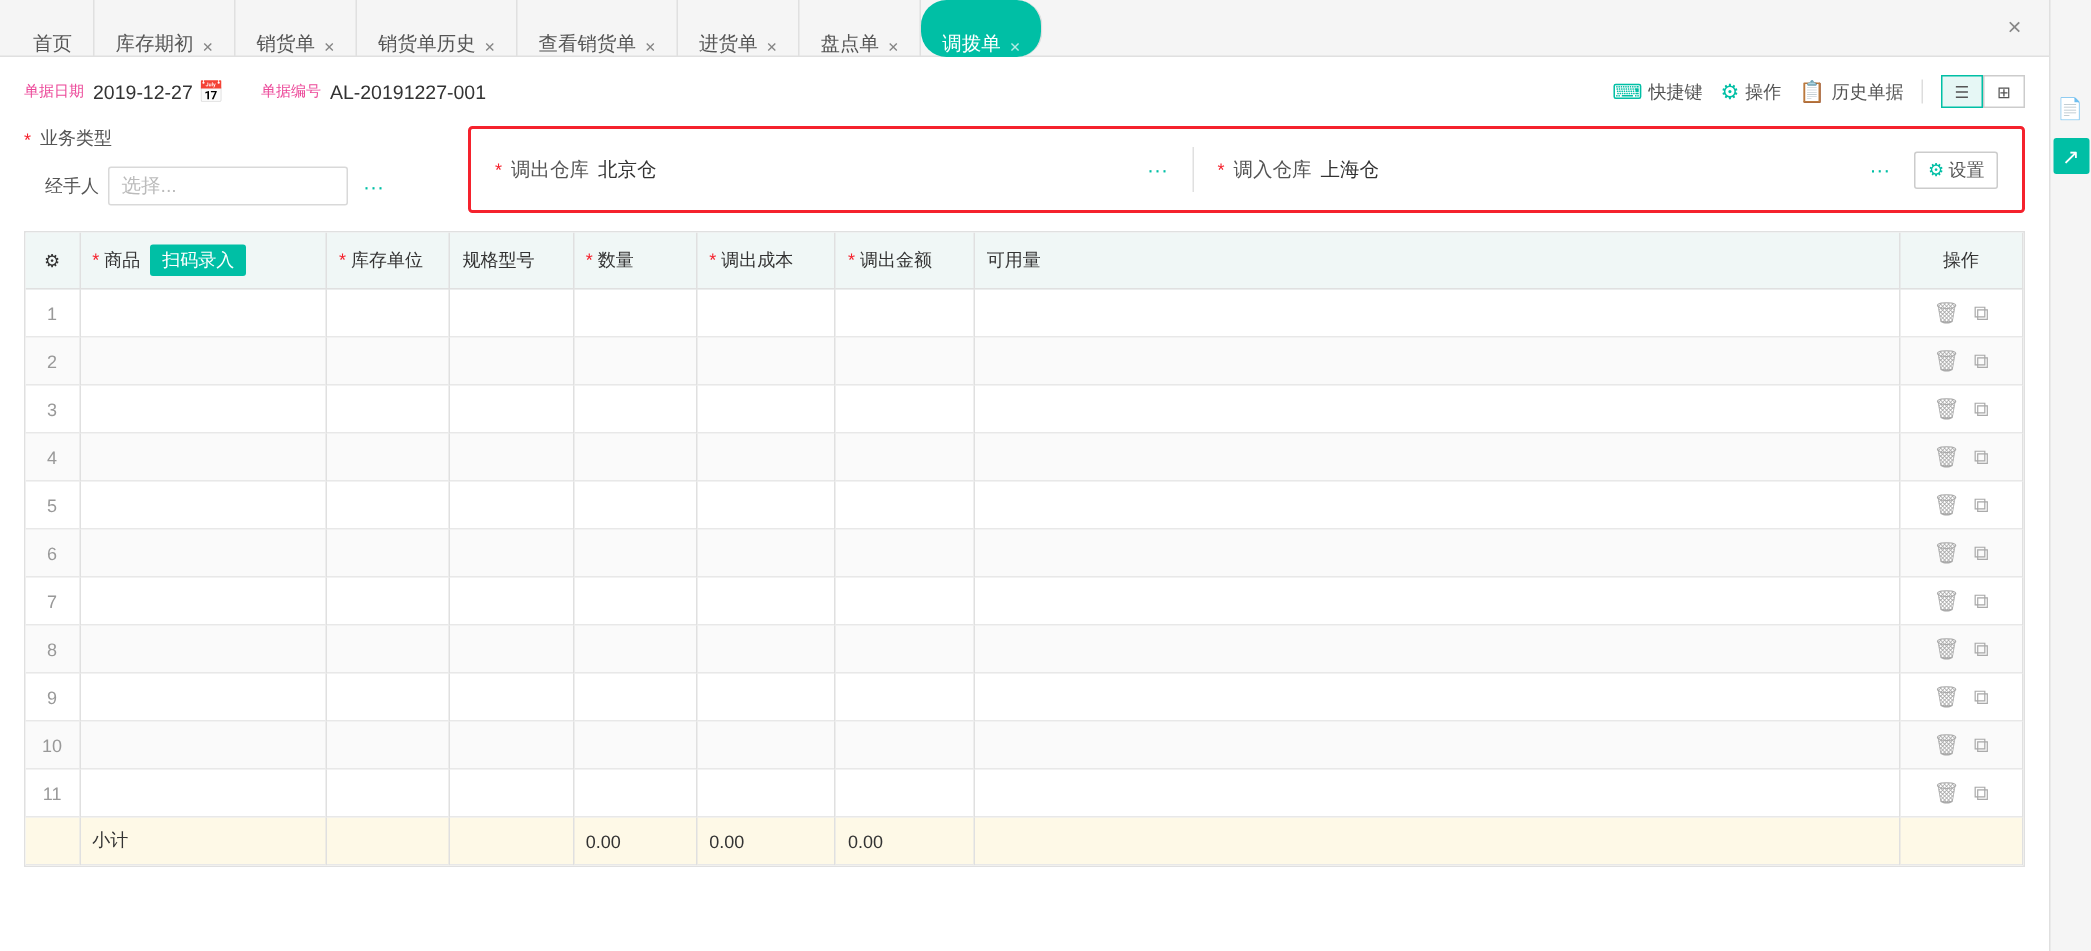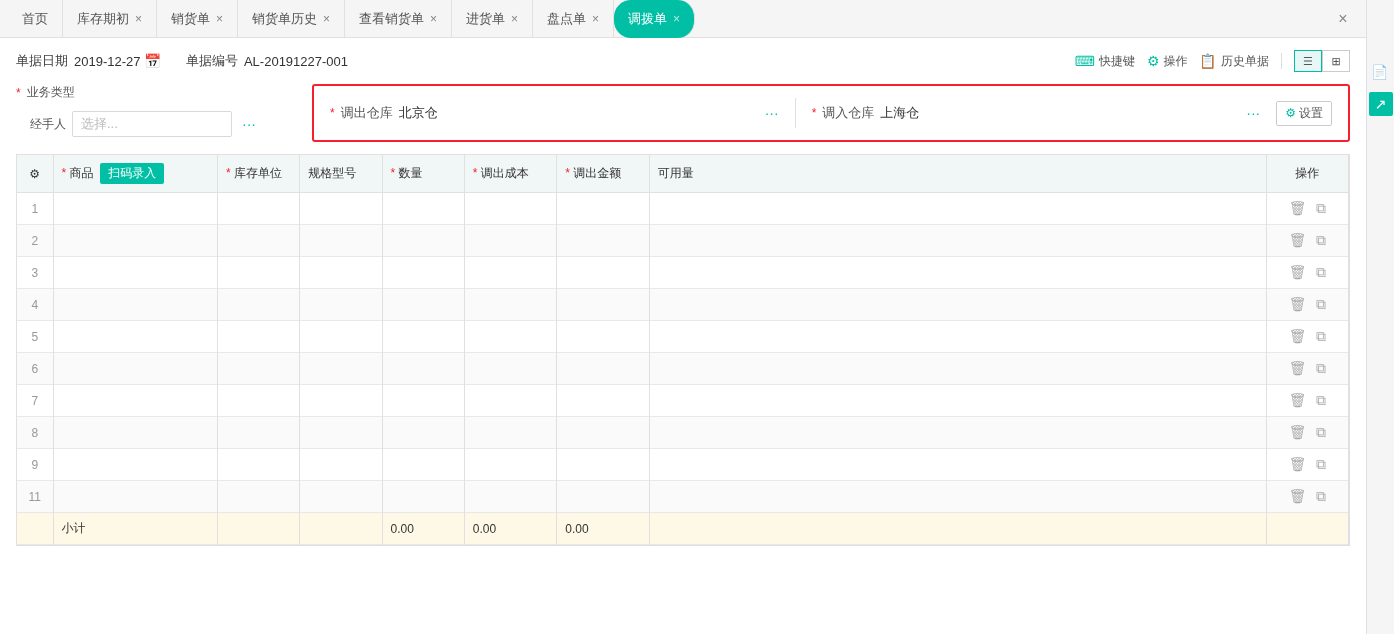--- a/index.html
+++ b/index.html
@@ -7,21 +7,21 @@
 
     
     .tab-bar {
       display: flex; align-items: center;
       background: #f5f5f5;
       border-bottom: 1px solid #e0e0e0;
       height: 38px;
       padding: 0 8px;
     }
     .tab-item {
-      display: flex; align-items: center;
+      display: flex; align-items: flex-end;
       padding: 0 14px;
       height: 38px;
       cursor: pointer;
       font-size: 13px;
       color: #555;
       white-space: nowrap;
       border-right: 1px solid #e0e0e0;
     }
     .tab-item:first-child { border-left: none; }
     .tab-item.active {
@@ -55,21 +55,21 @@
     
     .header-row {
       display: flex; align-items: center;
       margin-bottom: 12px;
     }
     .header-row .field-group {
       display: flex; align-items: center;
       margin-right: 24px;
     }
     .header-row label {
-      font-size: 13px; color: #404040; margin-right: 6px; white-space: nowrap;
+      font-size: 10px; color: #ec4899; margin-right: 6px; white-space: nowrap;
     }
     .header-row .value {
       font-size: 13px; color: #333;
     }
     .header-row .calendar-icon {
       color: #00bfa5; margin-left: 4px; cursor: pointer; font-size: 14px;
     }
     .header-actions {
       margin-left: auto;
       display: flex; align-items: center; gap: 12px;
@@ -508,20 +508,34 @@
               <td></td>
               <td></td>
               <td></td>
               <td></td>
               <td class="ops">
                 <span class="op-icon">🗑</span>
                 <span class="op-icon">⧉</span>
               </td>
             </tr>
             <tr>
+              <td class="row-num">10</td>
+              <td></td>
+              <td></td>
+              <td></td>
+              <td></td>
+              <td></td>
+              <td></td>
+              <td></td>
+              <td class="ops">
+                <span class="op-icon">🗑</span>
+                <span class="op-icon">⧉</span>
+              </td>
+            </tr>
+            <tr>
               <td class="row-num">11</td>
               <td></td>
               <td></td>
               <td></td>
               <td></td>
               <td></td>
               <td></td>
               <td></td>
               <td class="ops">
                 <span class="op-icon">🗑</span>

